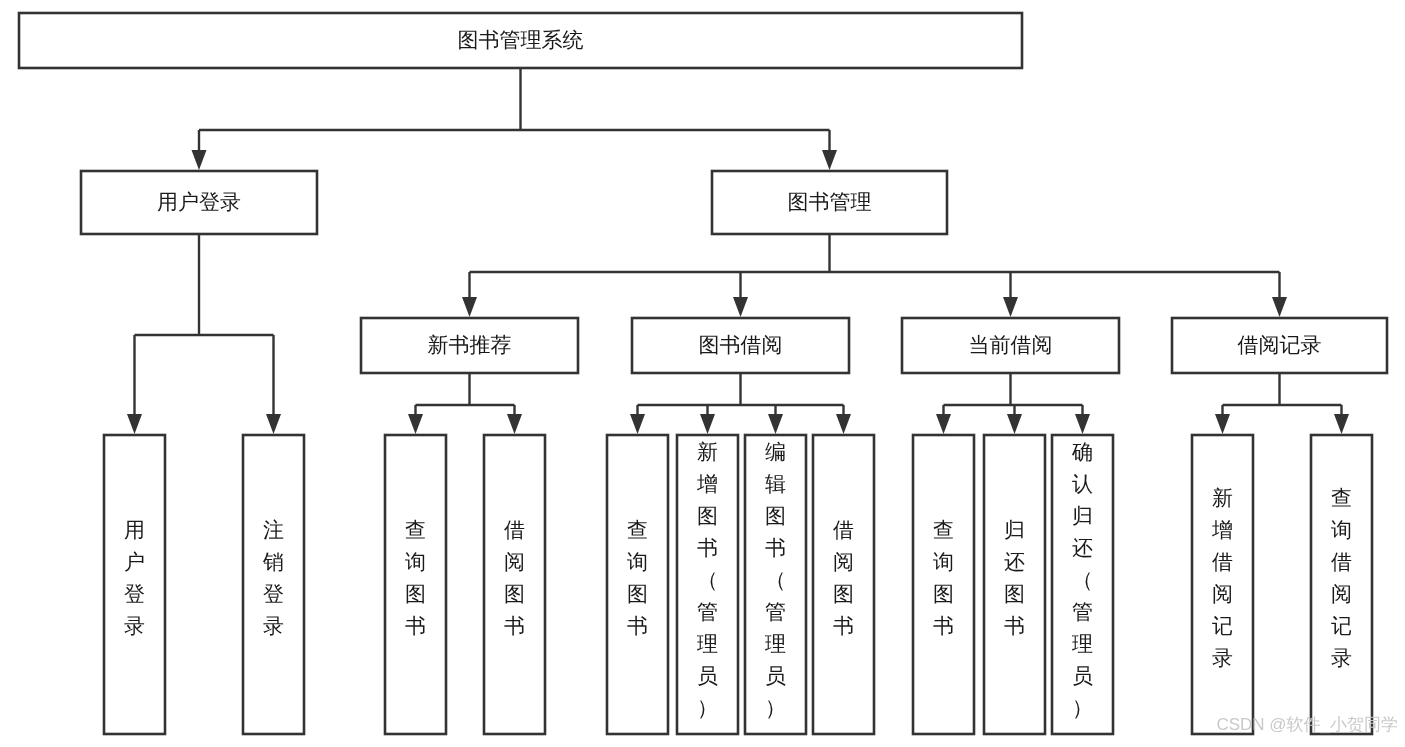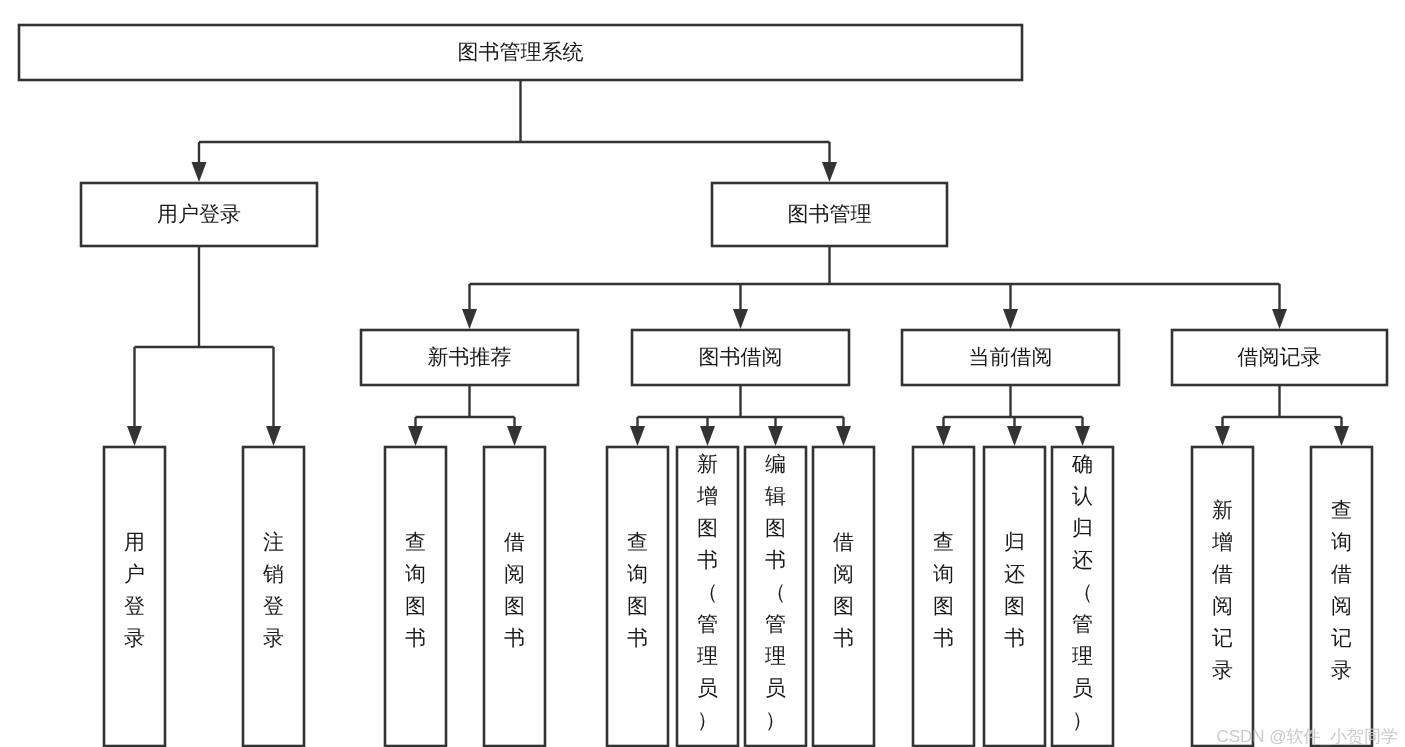--- a/index.html
+++ b/index.html
@@ -11,21 +11,21 @@
   body {
     width: 1405px;
     height: 747px;
     position: relative;
     overflow: hidden;
     font-family: "Liberation Sans", "DejaVu Sans", sans-serif;
   }
   #diagram-root {
     position: absolute;
     left: 0;
-    top: 12px;
+    top: 0;
     width: 1405px;
     height: 666px;
   }
   svg.diagram-canvas {
     display: block;
     width: 1405px;
     height: 747px;
   }
   .node-box {
     fill: #ffffff;

